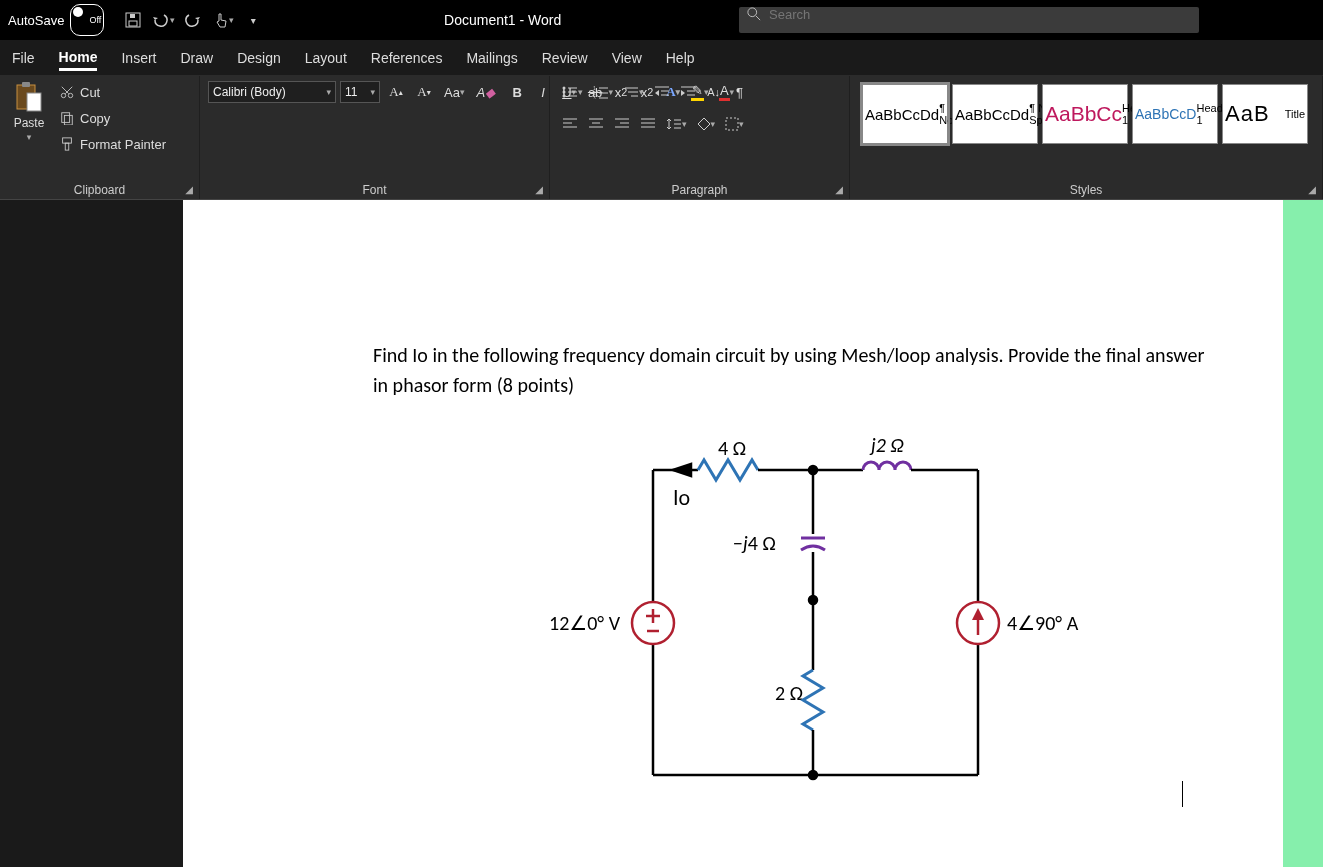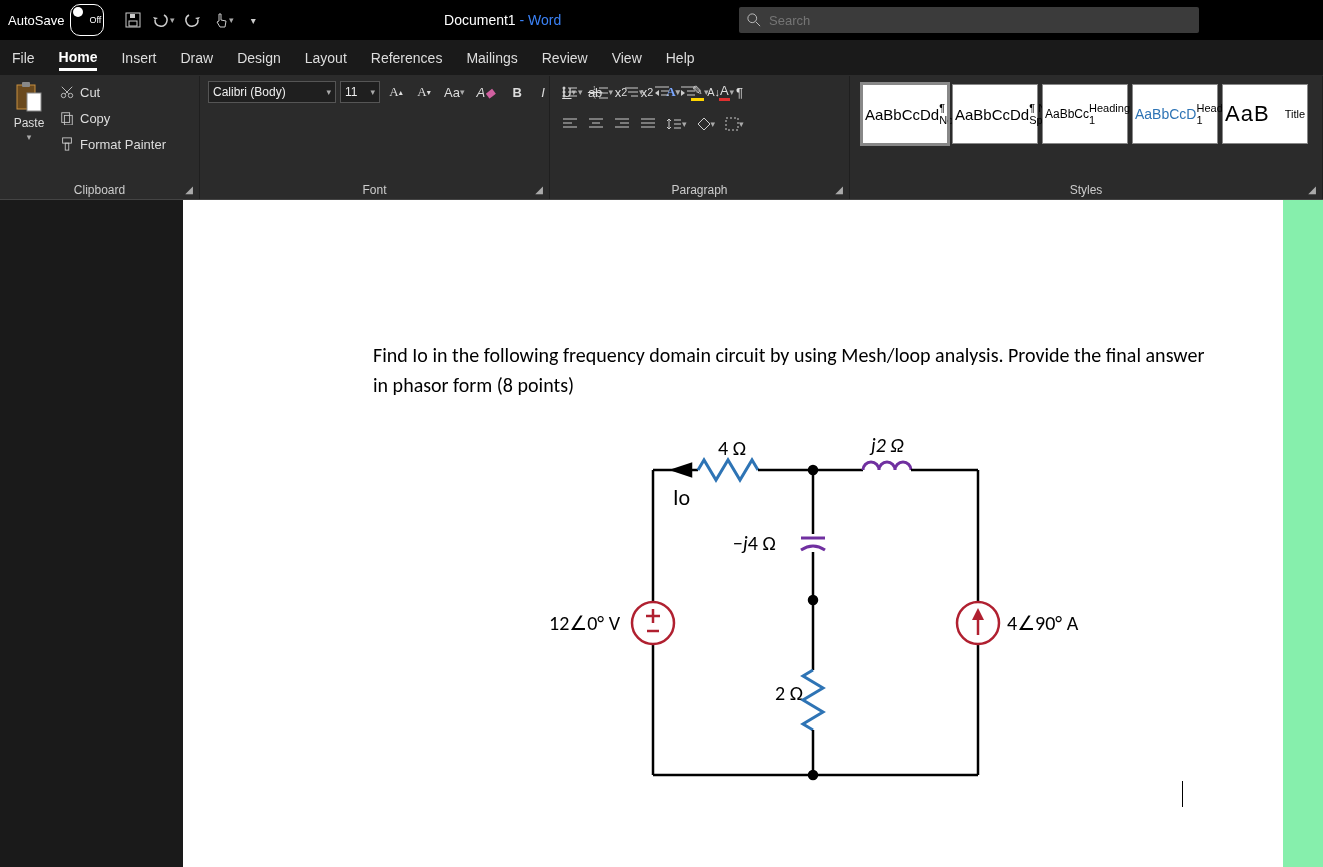--- a/index.html
+++ b/index.html
@@ -28,23 +28,23 @@
     color:#fff; font-size:9px; justify-content:flex-end;
     position:relative;
   }
   .toggle::before{
     content:""; width:10px; height:10px; border-radius:50%; background:#fff;
     position:absolute; left:2px; top:2px;
   }
   .qat { display:flex; align-items:center; gap:4px; margin-left:10px; }
   .qat-btn { width:26px; height:26px; display:flex; align-items:center; justify-content:center; color:#ccc; }
   .title-center { flex:1; text-align:center; font-size:14px; }
-  .title-center .dim { color:#3b82f6; }
+  .title-center .dim { color:#ffffff; }
   .search {
-    width:460px; height:26px; background:#3b3b3b; display:flex; align-items:center;
+    width:460px; height:26px; background:#3b3b3b; display:flex; align-items:flex-start;
     padding:0 8px; gap:8px; color:#ccc; border-radius:2px;
   }
   .search input {
     background:transparent; border:none; color:#fff; outline:none; flex:1; font-size:13px;
   }
   
   .ribbon-tabs {
     display:flex; align-items:center; height:36px; background:#1a1a1a;
     padding:0 12px; gap:24px; font-size:14px; border-bottom:1px solid #2b2b2b;
   }
@@ -79,21 +79,21 @@
   .paste-icon { width:30px; height:34px; display:flex; align-items:center; justify-content:center; }
   .caret { font-size:9px; color:#aaa; }
   .style-gallery { display:flex; gap:4px; padding:4px; }
   .style-item {
     width:86px; height:60px; background:#fff; color:#000;
     display:flex; flex-direction:row; align-items:center; justify-content:space-between;
     padding:4px 2px; font-size:11px; border:1px solid #888;
   }
   .style-item .sample { font-size:15px; flex:1; display:flex; align-items:center; }
   .style-item.selected { outline:2px solid #888; }
-  .style-item .heading1 { color:#000000; font-size:12px; }
+  .style-item .heading1 { color:#be185d; font-size:21px; }
   .style-item .heading2 { color:#2e74b5; font-size:14px; }
   .style-item .titlestyle { color:#000; font-size:22px; letter-spacing:1px; }
   .underline-yellow { border-bottom:3px solid #ffd500; display:inline-block; padding:0 1px;}
   .underline-red { border-bottom:3px solid #e03030; display:inline-block; padding:0 1px;}
   
   .doc-area {
     display:flex; height: calc(867px - 40px - 36px - 124px); background:#86efac;
   }
   .gutter { width:183px; background:#1a1a1a; }
   .page {

